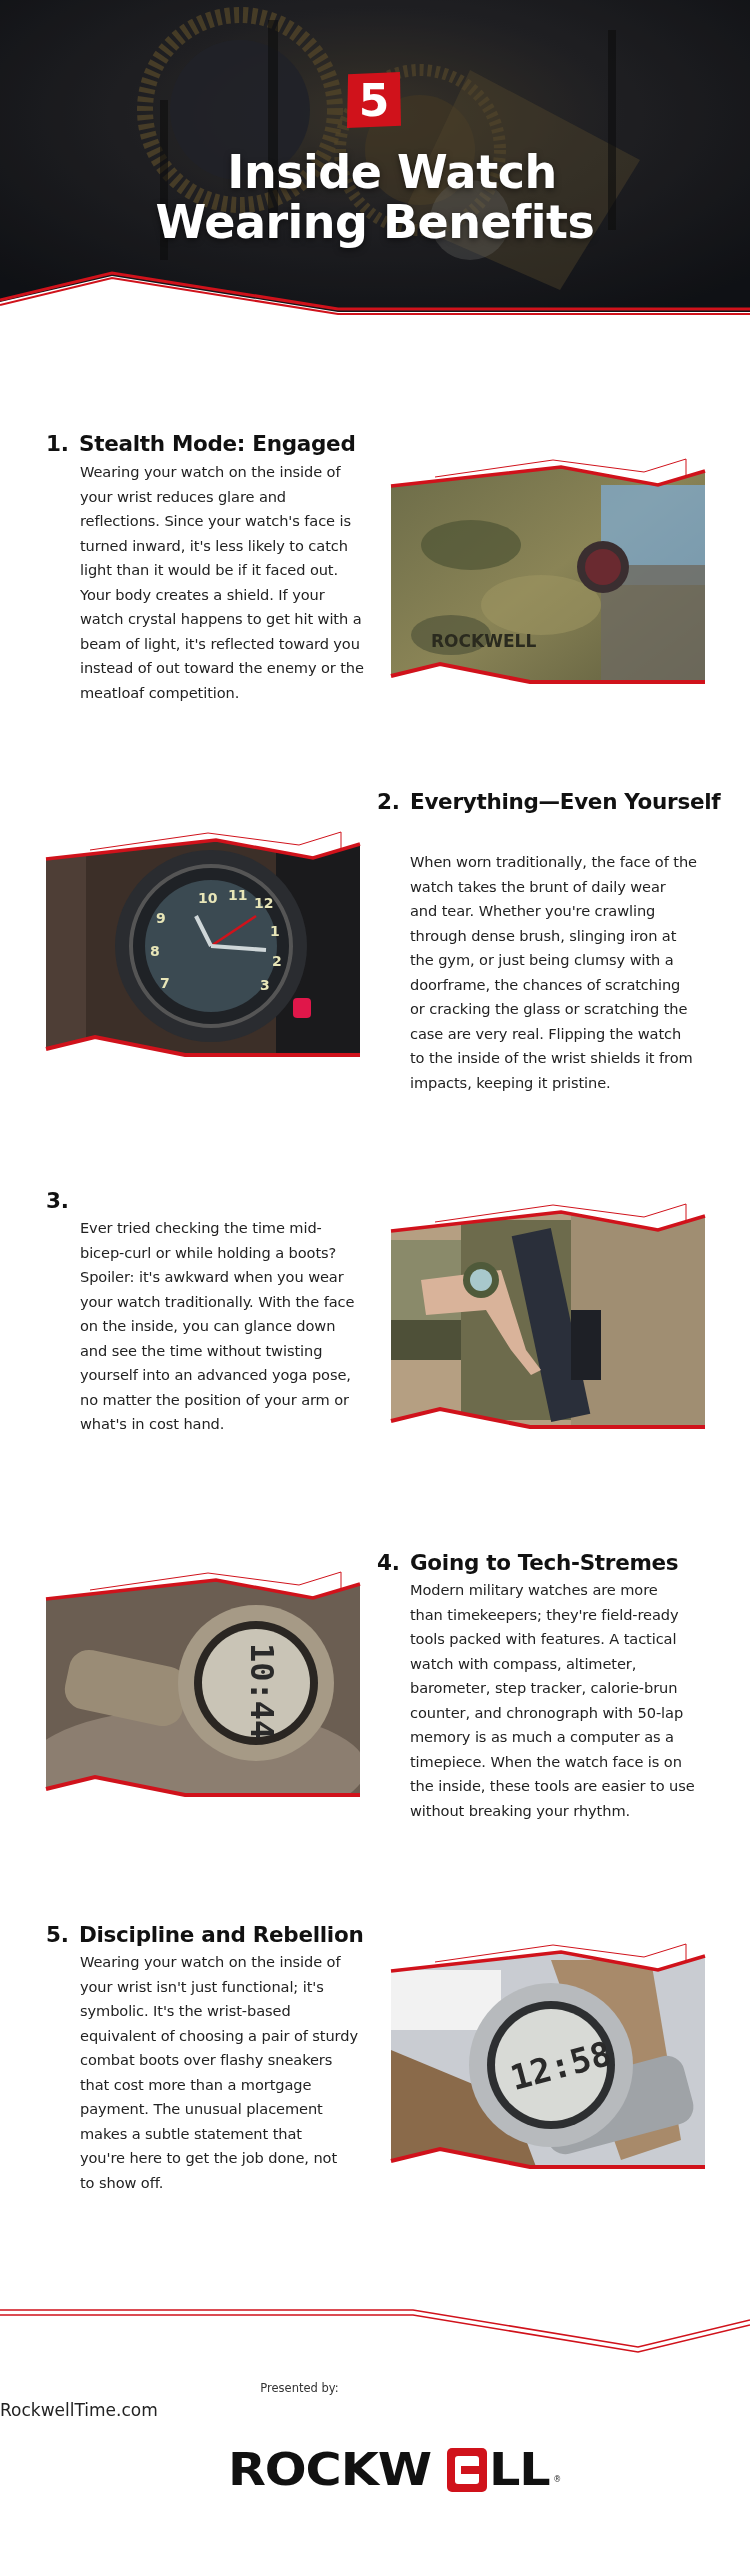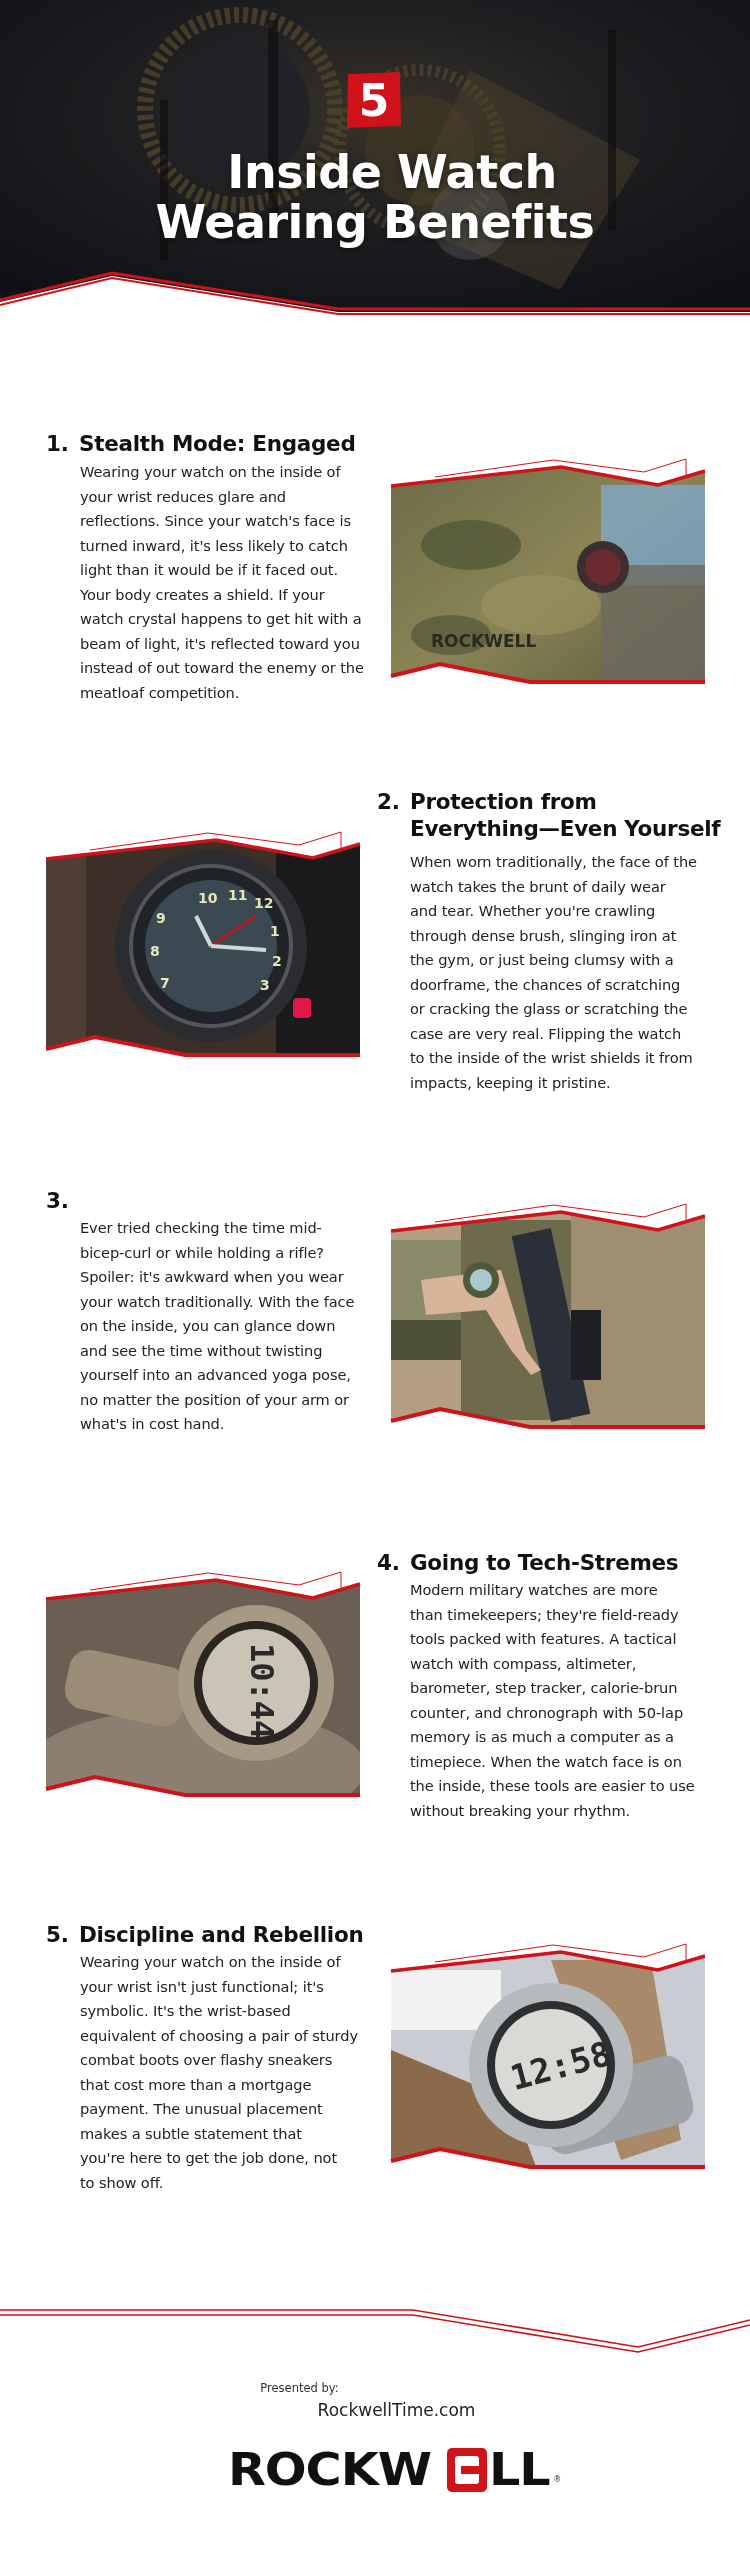--- a/index.html
+++ b/index.html
@@ -29,22 +29,22 @@
                   letter-spacing: -0.1px; }
   .section-body span { display: block; white-space: nowrap; }
 
   .frame { position: absolute; width: 314px; height: 240px; }
   .frame svg { position: absolute; left: 0; top: 0; overflow: visible; }
 
   
   .footer-line { position: absolute; left: 0; top: 2290px; }
   .presented { position: absolute; top: 2381px; left: 0; width: 599px; text-align: center;
                font-size: 11.5px; color: #333; }
-  .site { position: absolute; top: 2400px; left: 0; width: 750px; text-align: center;
-          font-size: 17px; color: #222; padding-left: 43px; }
+  .site { position: absolute; top: 2400px; left: 0; width: 750px; text-align: left;
+          font-size: 17px; color: #222; }
   .logo { position: absolute; left: 228px; top: 2448px; height: 44px; display: flex; align-items: center; }
   .logo-text { font-family: "DejaVu Sans", sans-serif; font-weight: 700; font-size: 44px;
                letter-spacing: -1px; color: #111; line-height: 44px; transform: scaleX(1.12); transform-origin: left center; display:inline-block; }
   .logo-e { display: inline-block; width: 40px; height: 44px; background: #d0121b; border-radius: 5px;
             position: relative; vertical-align: middle; margin: 0 2px; }
   .logo-e::before { content: ""; position: absolute; left: 8px; top: 8px; right: 8px; bottom: 8px;
                     background: #fff; border-radius: 3px; }
   .logo-e::after { content: ""; position: absolute; left: 14px; top: 18px; width: 18px; height: 8px;
                    background: #d0121b; }
   .logo-part { display: inline-block; vertical-align: middle; }
@@ -162,42 +162,41 @@
       </g>
       <rect x="247" y="170" width="18" height="20" rx="4" fill="#e0174a"></rect>
     </g>
     <polyline points="0,31 170,12 267,30 314,16" fill="none" stroke="#d0121b" stroke-width="3.5"></polyline>
     <polyline points="44,22 162,5 253,17 295,4 295,22" fill="none" stroke="#d0121b" stroke-width="1"></polyline>
     <polyline points="0,221 49,209 139,227 314,227" fill="none" stroke="#d0121b" stroke-width="4"></polyline>
   </svg>
 </div>
 <div class="section-head" style="left:377px; top:788px; width:350px;">
   <span class="num">2.</span>
-  <span class="txt">Protection from</span>
   <span class="txt">Everything—Even Yourself</span>
 </div>
 <div class="section-body" style="left:410px; top:850px;">
   <span>When worn traditionally, the face of the</span>
   <span>watch takes the brunt of daily wear</span>
   <span>and tear. Whether you're crawling</span>
   <span>through dense brush, slinging iron at</span>
   <span>the gym, or just being clumsy with a</span>
   <span>doorframe, the chances of scratching</span>
   <span>or cracking the glass or scratching the</span>
   <span>case are very real. Flipping the watch</span>
   <span>to the inside of the wrist shields it from</span>
   <span>impacts, keeping it pristine.</span>
 </div>
 
 <div class="section-head" style="left:46px; top:1187px; width:330px;">
   <span class="num">3.</span>
 </div>
 <div class="section-body" style="left:80px; top:1216px;">
   <span>Ever tried checking the time mid-</span>
-  <span>bicep-curl or while holding a rifle?</span>
+  <span>bicep-curl or while holding a boots?</span>
   <span>Spoiler: it's awkward when you wear</span>
   <span>your watch traditionally. With the face</span>
   <span>on the inside, you can glance down</span>
   <span>and see the time without twisting</span>
   <span>yourself into an advanced yoga pose,</span>
   <span>no matter the position of your arm or</span>
   <span>what's in cost hand.</span>
 </div>
 <div class="frame" style="left:391px; top:1200px;">
   <svg width="314" height="240" viewBox="0 0 314 240">

